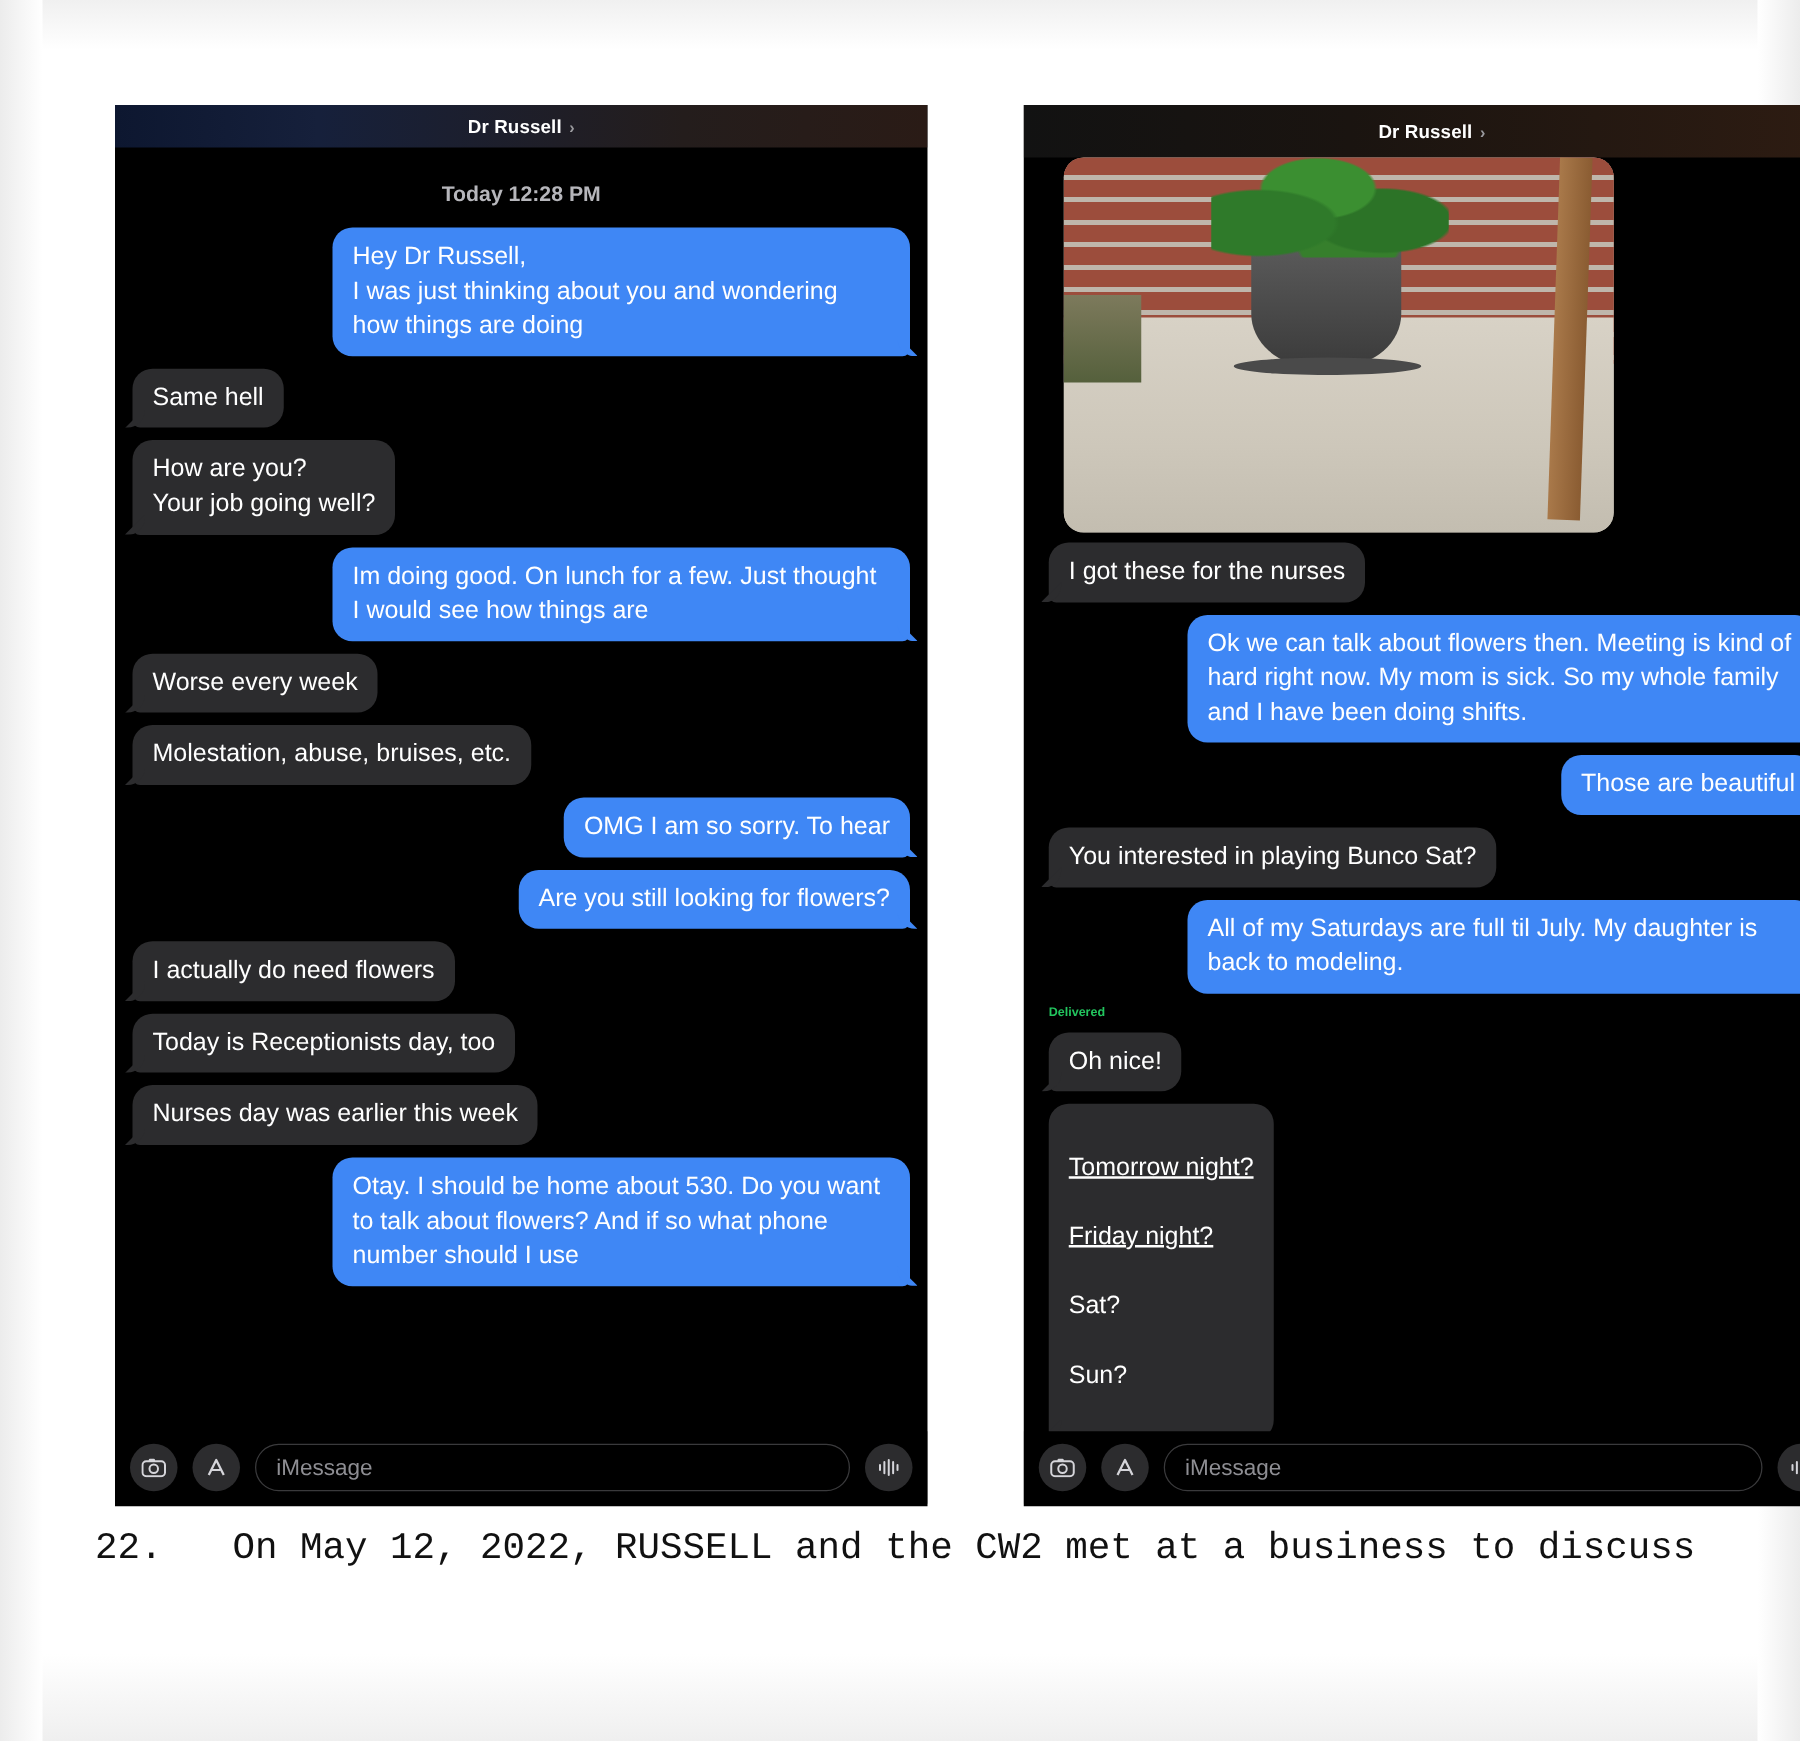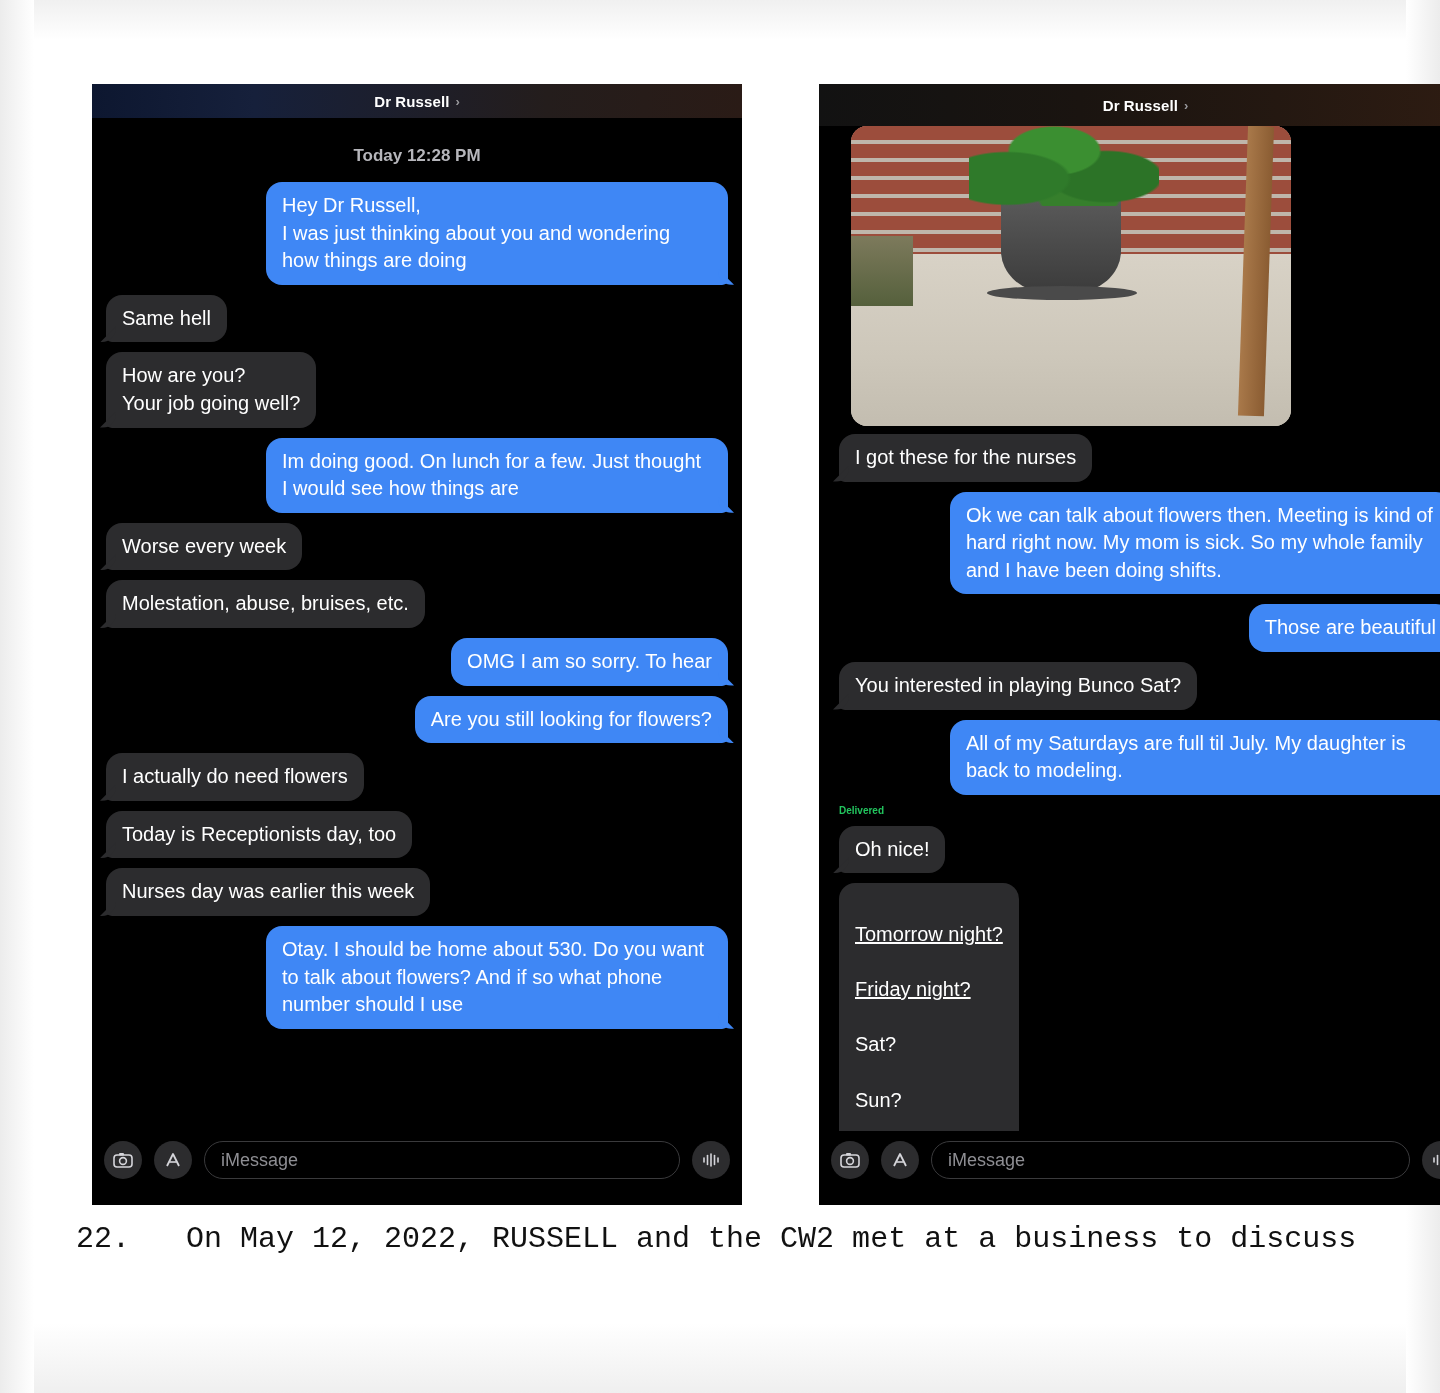--- a/index.html
+++ b/index.html
@@ -201,21 +201,21 @@
     position: absolute;
     right: 22px; top: 0;
     width: 26px; height: 290px;
     background: linear-gradient(to right, #a9794a, #8a5c32);
     transform: rotate(2deg);
   }
 
   
   .input-bar {
     position: absolute;
-    left: 0; right: 0; bottom: 16px;
+    left: 0; right: 0; bottom: 2px;
     height: 58px;
     background: #000000;
     display: flex;
     align-items: center;
     padding: 0 12px;
     box-sizing: border-box;
     gap: 12px;
   }
   .circ-btn {
     width: 38px; height: 38px;

